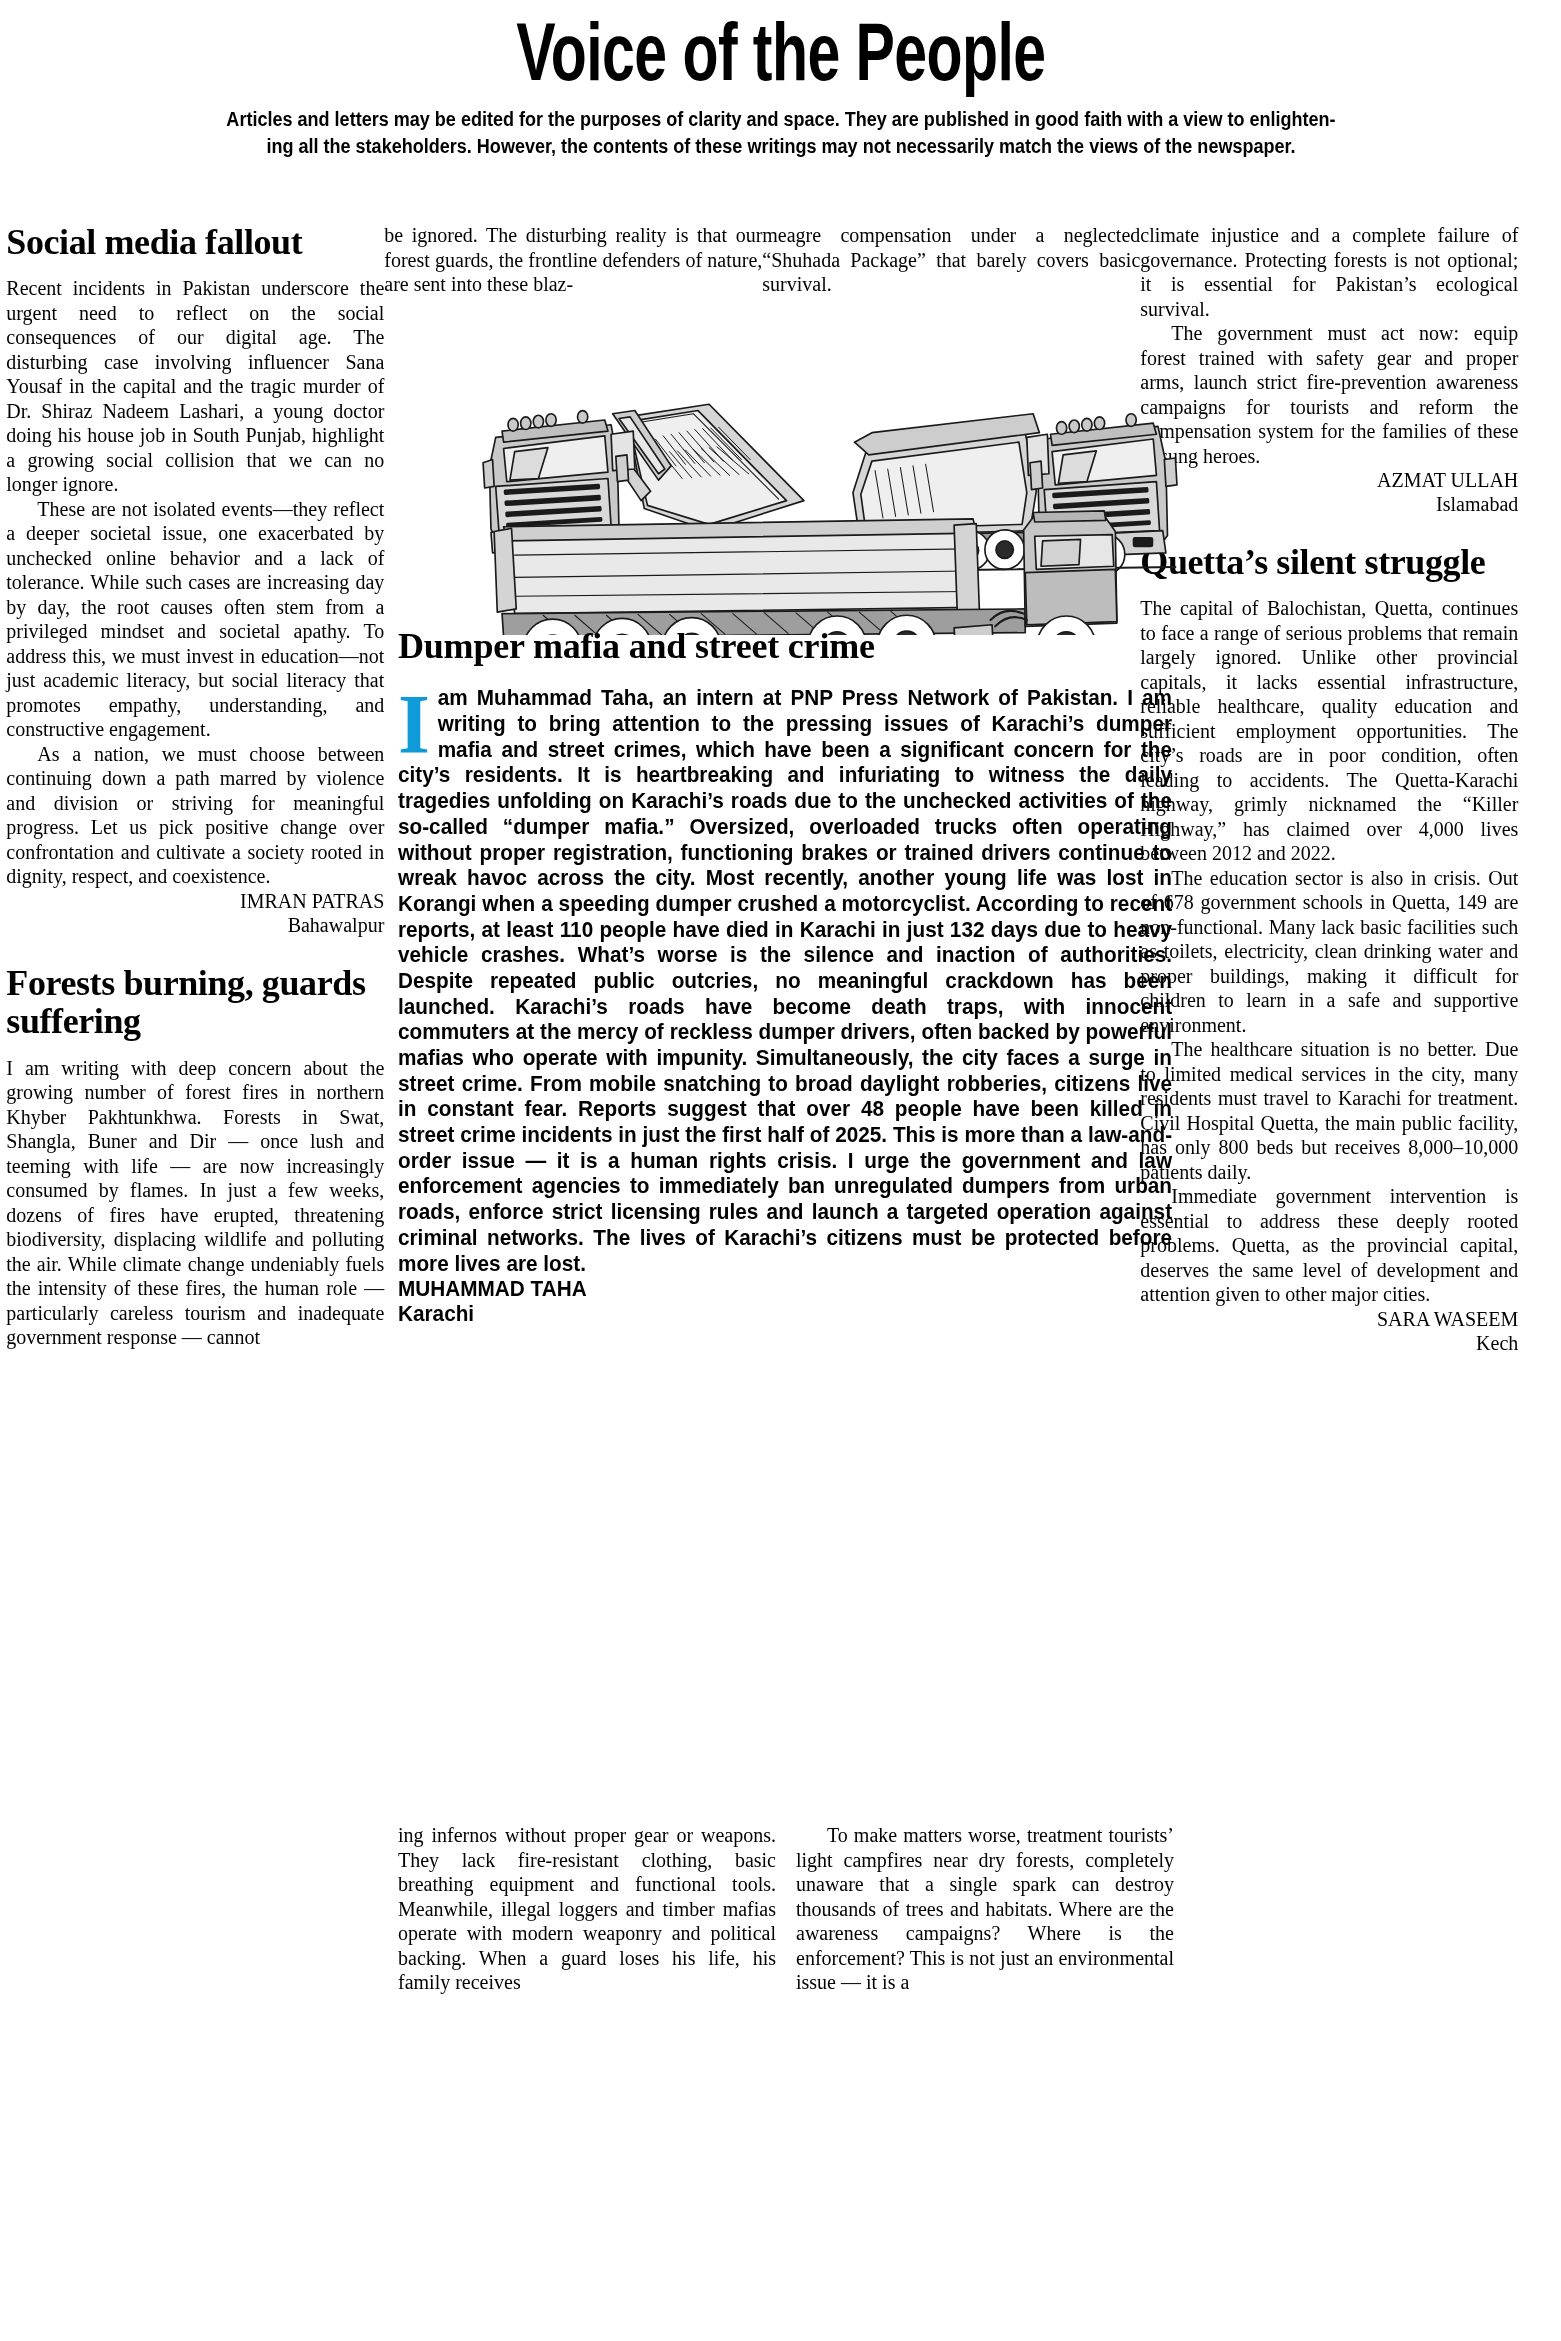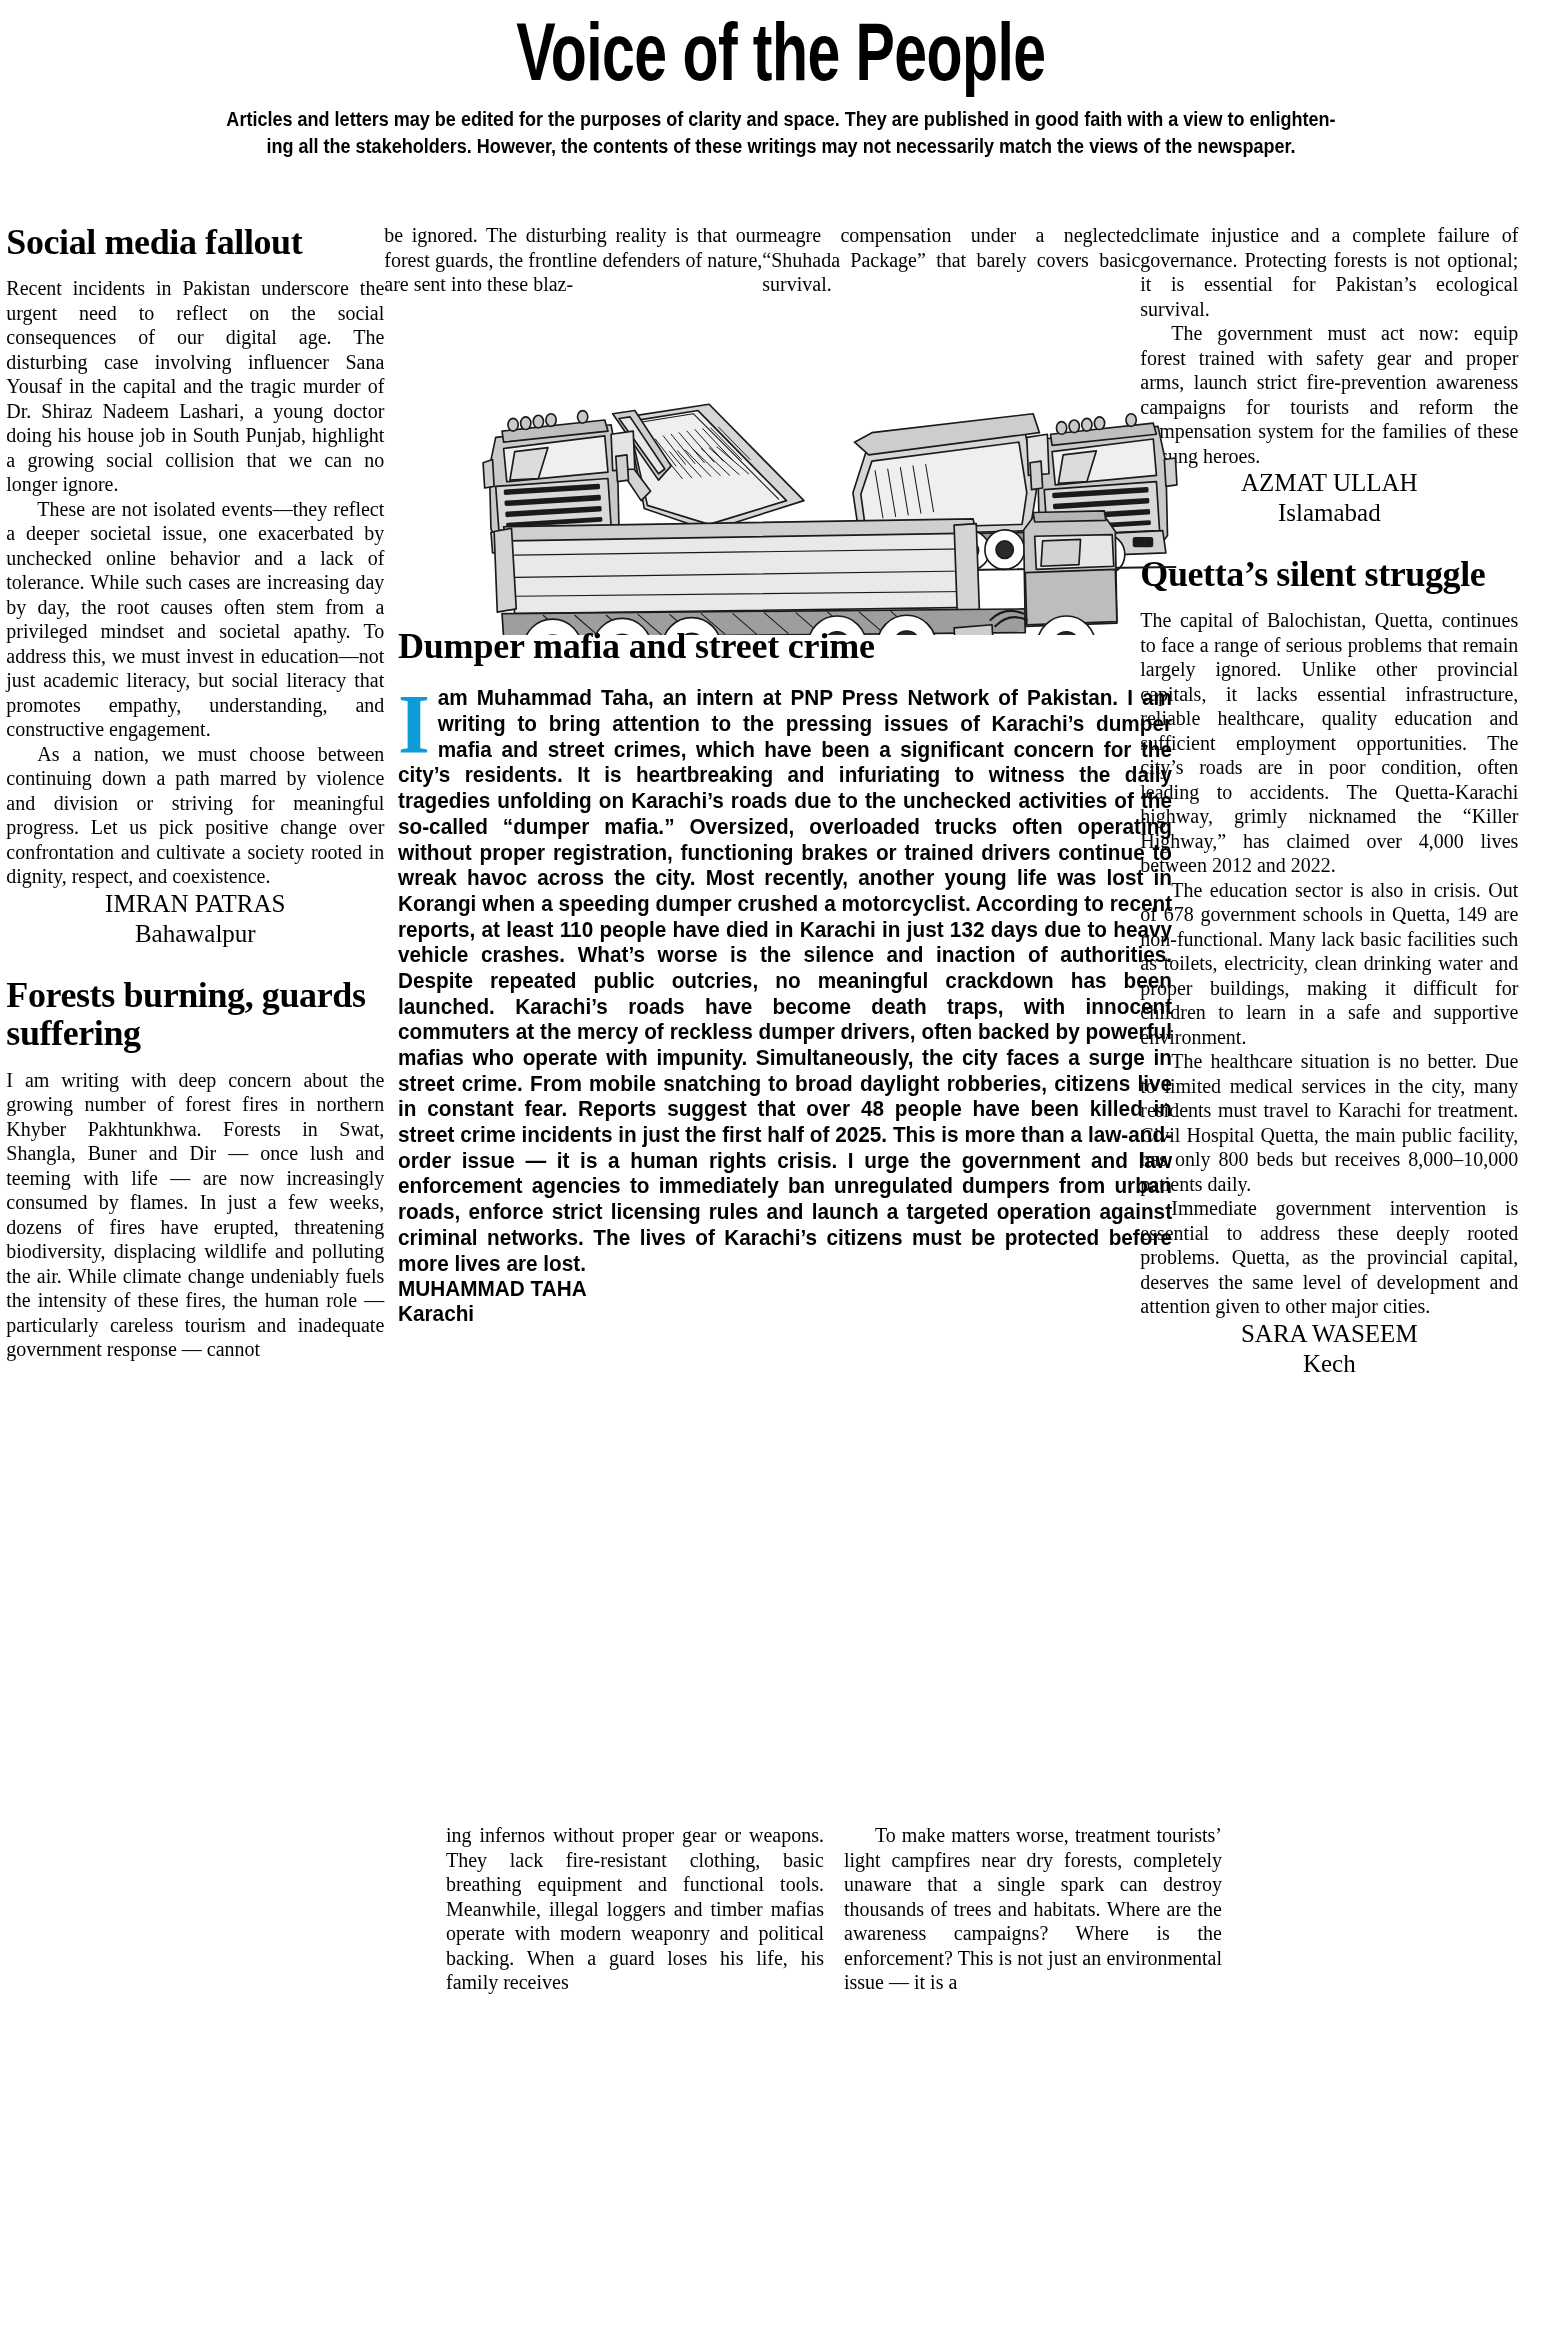--- a/index.html
+++ b/index.html
@@ -93,24 +93,24 @@
     text-align: justify;
     text-justify: inter-word;
     margin: 0;
     padding: 0;
     -webkit-hyphens: auto;
     hyphens: auto;
   }
   p.body + p.body { text-indent: 1.55em; }
   p.sig {
     font-family: "Liberation Serif", serif;
-    font-size: 25px;
+    font-size: 20px;
     line-height: 1.2;
     margin: 0;
-    text-align: center;
+    text-align: right;
   }
 
   
   .feature {
     position: absolute;
     top: 628px;
     left: 398px;
     width: 775px;
   }
   p.feature-body {
@@ -157,21 +157,20 @@
 
   
   .cont {
     position: absolute;
     top: 1823px;
     left: 398px;
     width: 775px;
     display: grid;
     grid-template-columns: 378px 378px;
     column-gap: 20px;
-    margin-left: 48px;
   }
 </style>
 </head>
 <body>
 
 <div class="page">
 
   <header class="masthead">
     <h1 class="masthead-title">Voice of the People</h1>
     <div class="masthead-standfirst">

